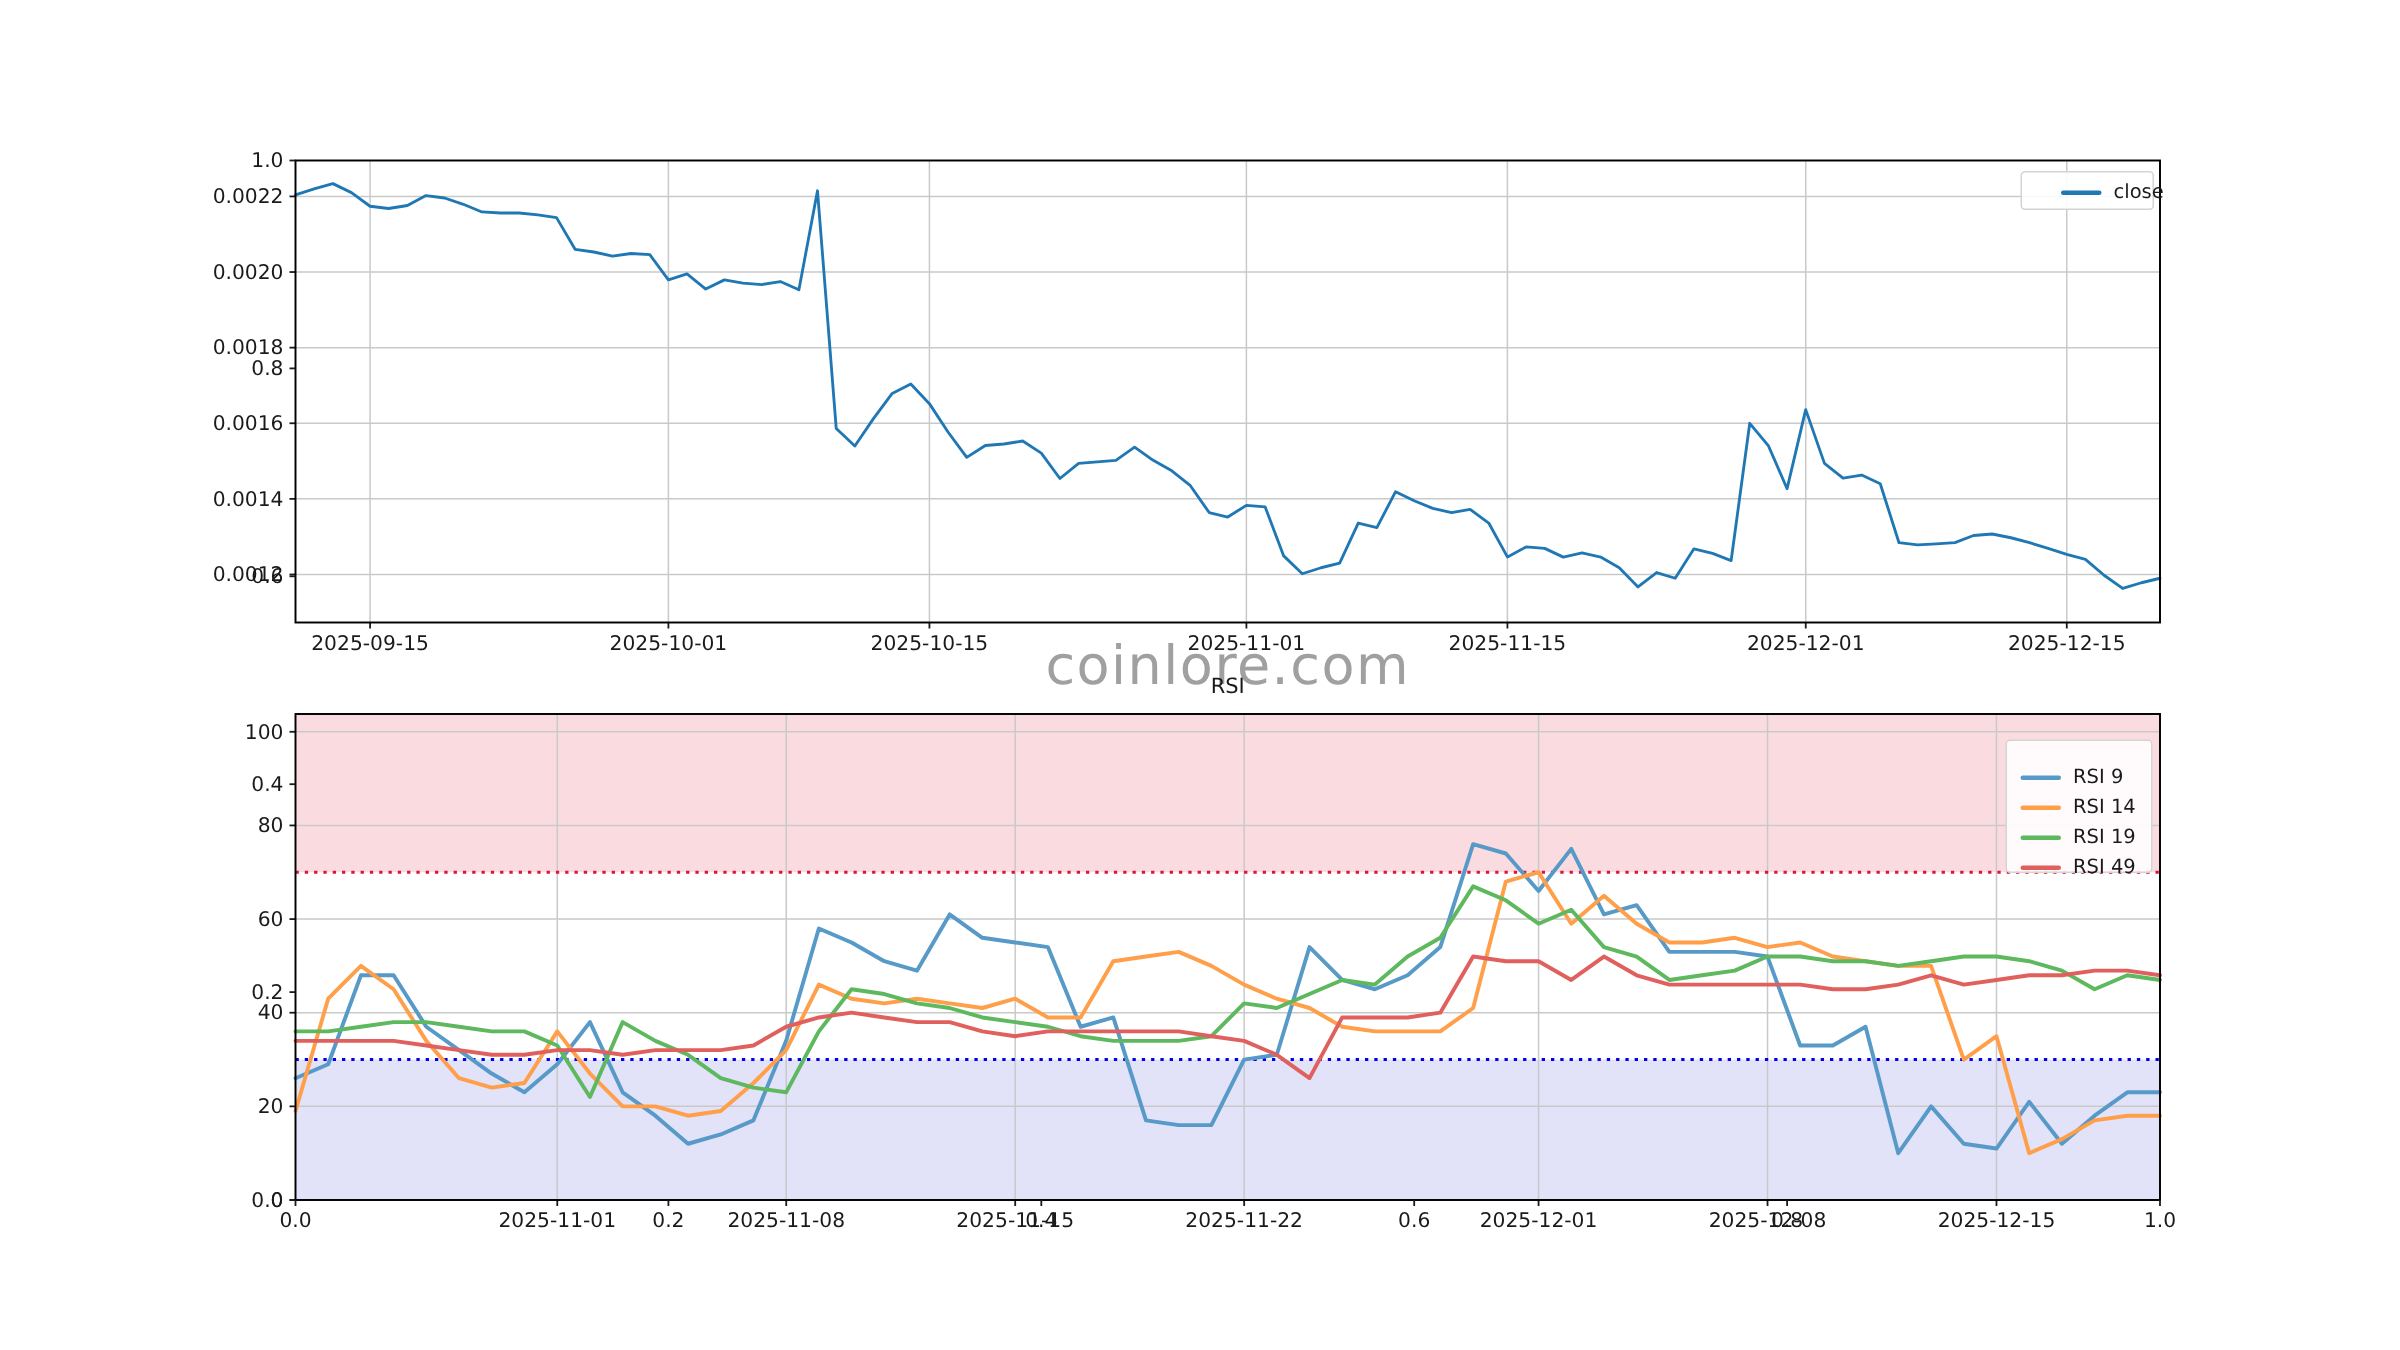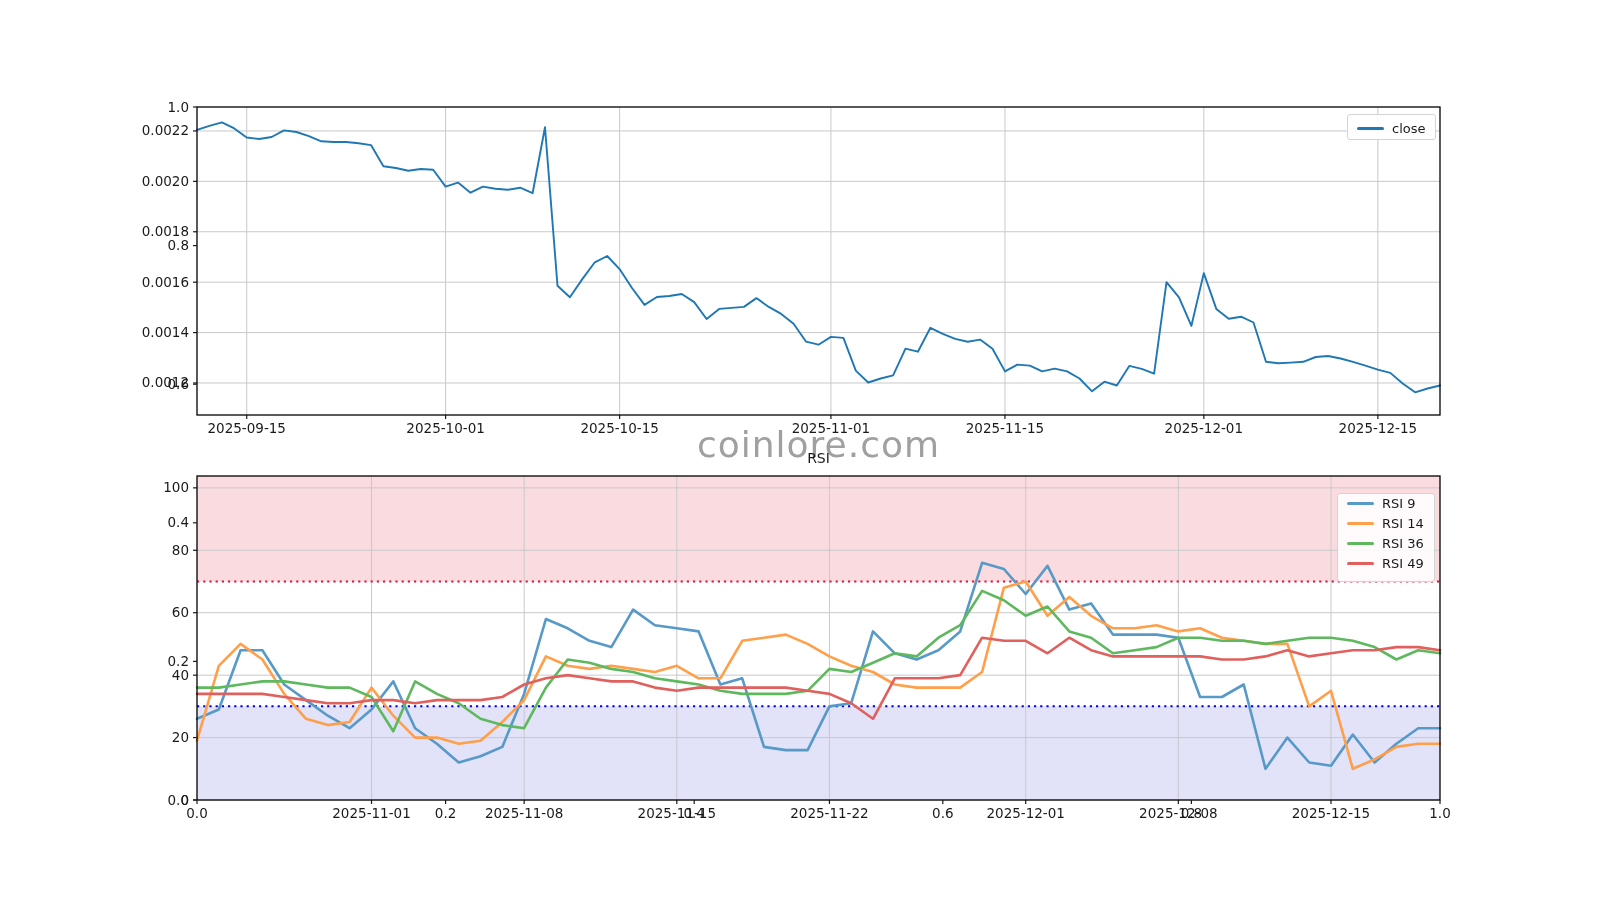--- a/index.html
+++ b/index.html
@@ -6,22 +6,22 @@
   #figure{position:relative;width:1600px;height:900px;background:#fff;overflow:hidden;
           font-family:"DejaVu Sans",sans-serif;}
   #chart-svg{position:absolute;left:0;top:0;}
   #chart-svg text{font-family:"DejaVu Sans",sans-serif;}
   .watermark{position:absolute;left:197px;top:424px;width:1243px;text-align:center;
              font-size:36px;color:#a0a0a0;letter-spacing:1px;}
   .rsi-title{position:absolute;left:197px;top:450px;width:1243px;text-align:center;
              font-size:14px;color:#1a1a1a;}
   .legend{position:absolute;background:rgba(255,255,255,0.88);border:1px solid #d4d4d4;
           border-radius:3px;box-sizing:border-box;}
-  .legend-price{left:1347px;top:114px;width:89px;height:26px;padding:4px 9px;}
-  .legend-rsi{left:1337px;top:493px;width:98px;height:89px;padding:0 9px;}
+  .legend-price{left:1347px;top:114px;width:89px;height:26px;padding:4px 26px;}
+  .legend-rsi{left:1337px;top:493px;width:98px;height:89px;padding:15px 9px;}
   .legend-row{display:flex;align-items:center;height:19px;margin-bottom:1px;}
   .legend-line{display:inline-block;width:27px;height:3px;border-radius:2px;margin-right:8px;flex:0 0 auto;}
   .legend-text{font-size:13px;color:#1a1a1a;white-space:nowrap;}
 </style>
 </head>
 <body>
 
 <div id="figure">
   <svg id="chart-svg" width="1600" height="900">
       <line x1="197" x2="1440" y1="130.9443535188216" y2="130.9443535188216" stroke="#c9c9c9" stroke-width="1"></line>
@@ -154,20 +154,20 @@
     <div class="legend-row">
       <span class="legend-line" style="background: rgb(87, 153, 199);"></span>
       <span class="legend-text">RSI 9</span>
     </div>
     <div class="legend-row">
       <span class="legend-line" style="background: rgb(255, 159, 74);"></span>
       <span class="legend-text">RSI 14</span>
     </div>
     <div class="legend-row">
       <span class="legend-line" style="background: rgb(94, 184, 94);"></span>
-      <span class="legend-text">RSI 36</span>
+      <span class="legend-text">RSI 19</span>
     </div>
     <div class="legend-row">
       <span class="legend-line" style="background: rgb(224, 96, 94);"></span>
       <span class="legend-text">RSI 49</span>
     </div>
   </div>
 </div>
 
 </body></html>

